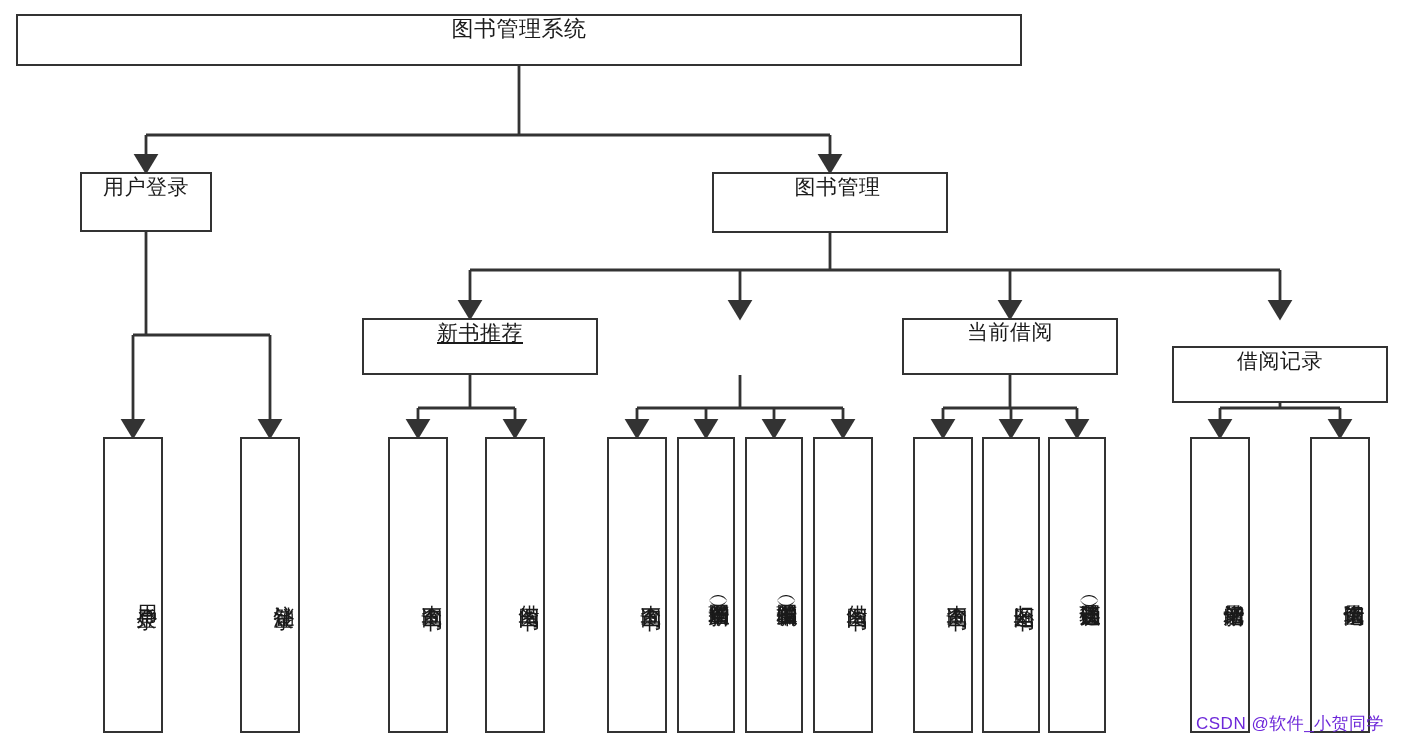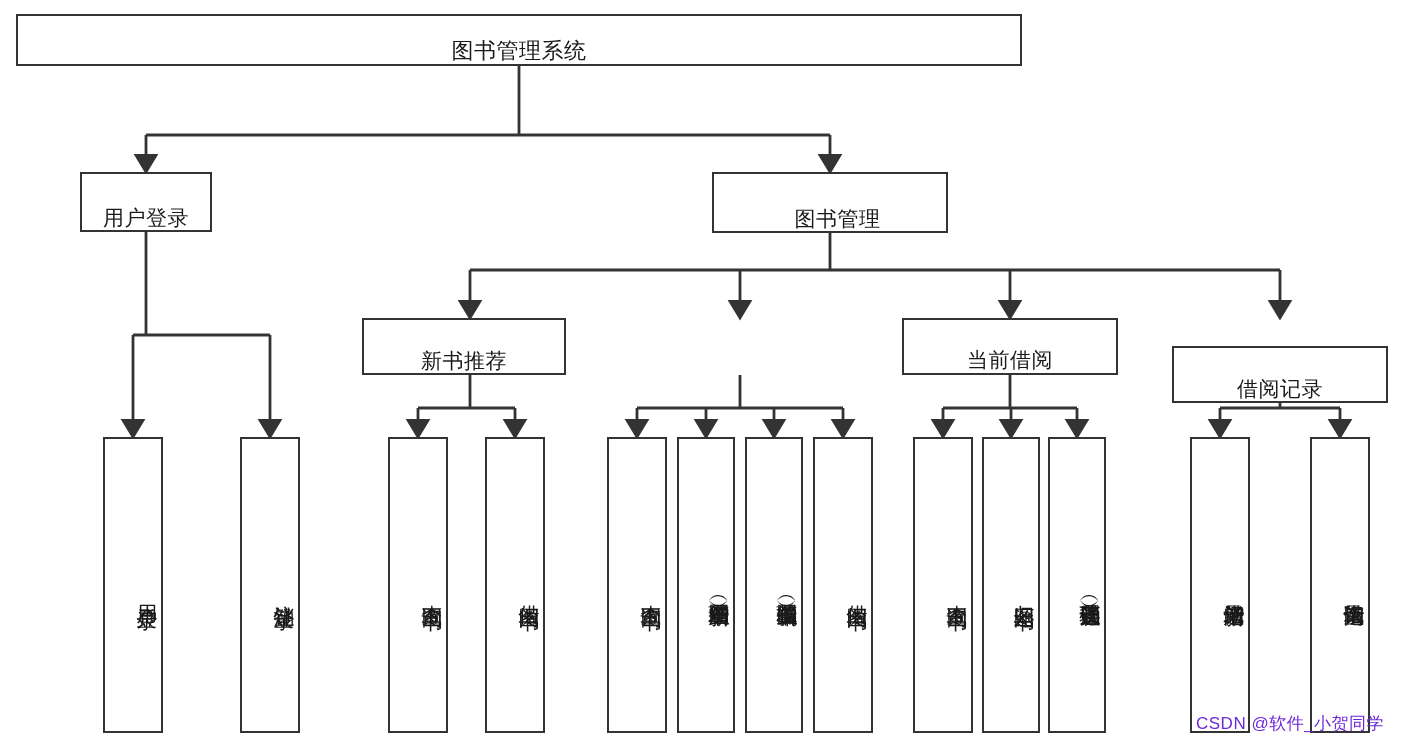--- a/index.html
+++ b/index.html
@@ -24,21 +24,21 @@
     width: 1405px;
     height: 747px;
     pointer-events: none;
   }
   .node {
     position: absolute;
     box-sizing: border-box;
     border: 2.5px solid #333333;
     background: #ffffff;
     display: flex;
-    align-items: flex-end;
+    align-items: flex-start;
     justify-content: center;
     color: #1a1a1a;
   }
   .node.horiz {
     font-size: 21px;
     letter-spacing: 0.5px;
     line-height: 1.2;
   }
   .node.root {
     font-size: 22px;
@@ -127,21 +127,21 @@
     <span>图书管理系统</span>
   </div>
 
   <div class="node horiz" style="left:80px; top:172px; width:132px; height:60px;">
     <span>用户登录</span>
   </div>
   <div class="node horiz" style="left:712px; top:172px; width:236px; height:61px;padding-left:15px;">
     <span>图书管理</span>
   </div>
 
-  <div class="node horiz" style="left:362px; top:318px; width:204px; height:57px;">
+  <div class="node horiz" style="left:362px; top:318px; width:236px; height:57px;text-decoration:underline;">
     <span>新书推荐</span>
   </div>
   <div class="node horiz" style="left:902px; top:318px; width:216px; height:57px;font-family:Liberation Serif, serif;">
     <span>当前借阅</span>
   </div>
   <div class="node horiz" style="left:1172px; top:318px; width:216px; height:57px;margin-top:28px;">
     <span>借阅记录</span>
   </div>
 
   <div class="node leaf" style="left:103px; top:437px; width:60px; height:296px;">

